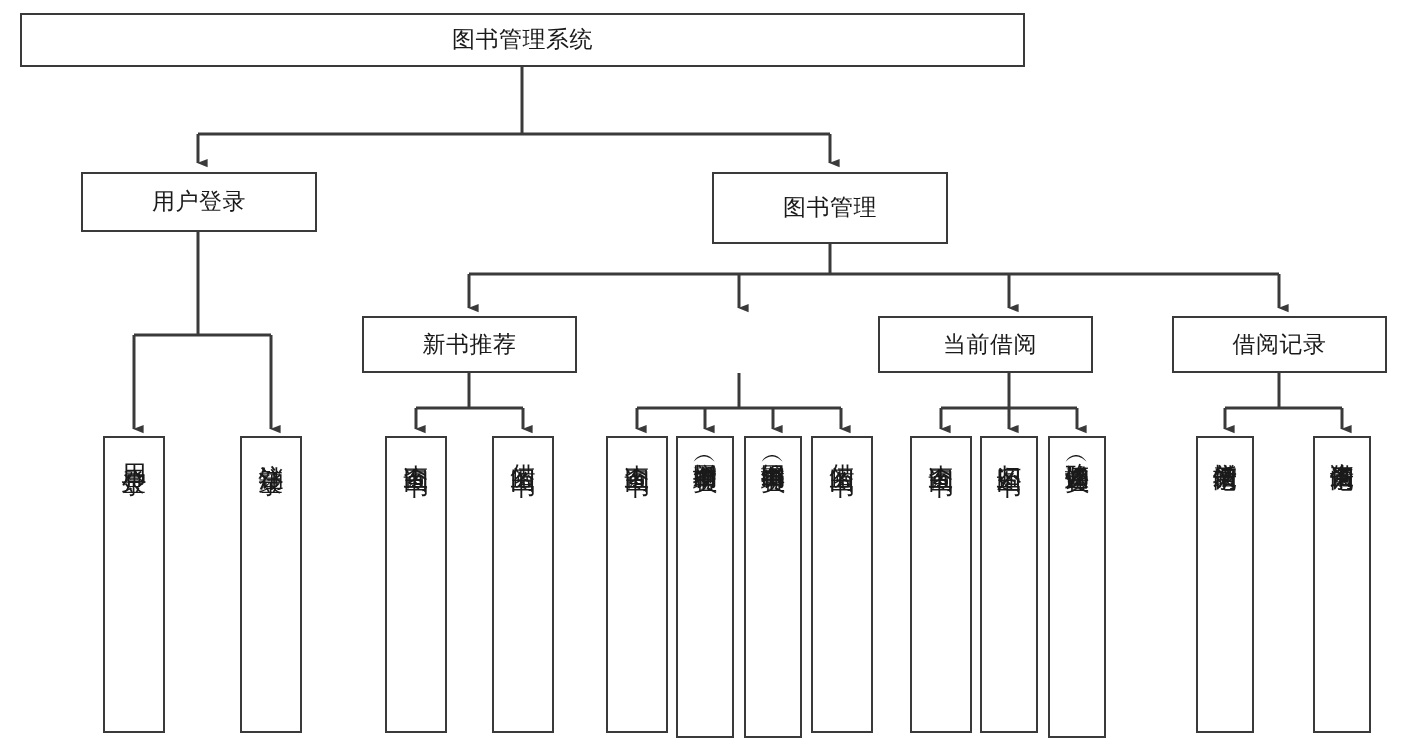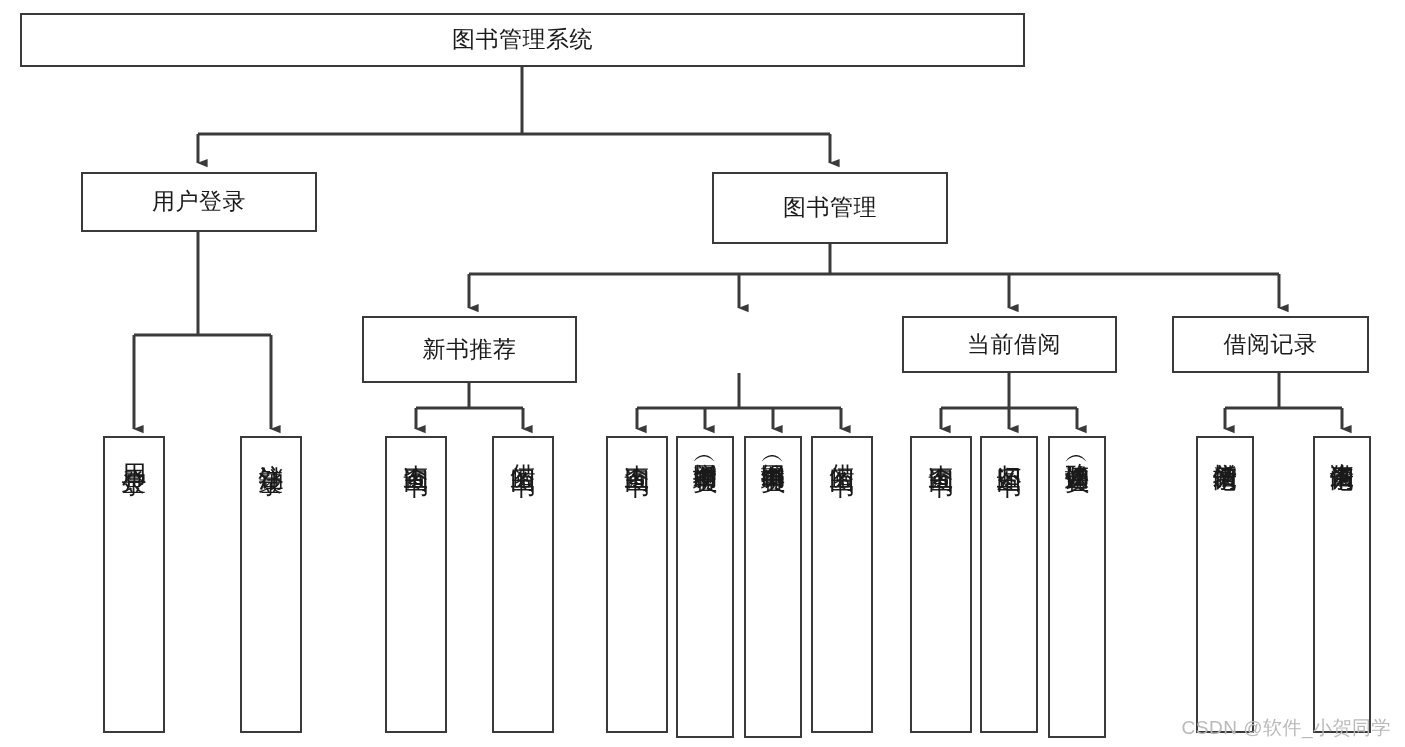--- a/index.html
+++ b/index.html
@@ -132,27 +132,27 @@
     <span class="label">图书管理系统</span>
   </div>
 
   <div class="node horiz" style="left:81px; top:172px; width:236px; height:60px;">
     <span class="label">用户登录</span>
   </div>
   <div class="node horiz" style="left:712px; top:172px; width:236px; height:72px;">
     <span class="label">图书管理</span>
   </div>
 
-  <div class="node horiz" style="left:362px; top:316px; width:215px; height:67px;">
+  <div class="node horiz" style="left:362px; top:316px; width:215px; height:57px;">
     <span class="label">新书推荐</span>
   </div>
-  <div class="node horiz" style="left:902px; top:316px; width:215px; height:57px;padding-left:9px;">
+  <div class="node horiz" style="left:878px; top:316px; width:215px; height:57px;padding-left:9px;">
     <span class="label">当前借阅</span>
   </div>
-  <div class="node horiz" style="left:1172px; top:316px; width:197px; height:57px;">
+  <div class="node horiz" style="left:1172px; top:316px; width:215px; height:57px;">
     <span class="label">借阅记录</span>
   </div>
 
   <div class="node vert" style="left:103px; top:436px; width:62px; height:297px;">
     <span class="label">用户登录</span>
   </div>
   <div class="node vert" style="left:240px; top:436px; width:62px; height:297px;">
     <span class="label">注销登录</span>
   </div>
 
@@ -186,15 +186,14 @@
     <span class="label">确认归还（管理员）</span>
   </div>
 
   <div class="node vert tight" style="left:1196px; top:436px; width:58px; height:297px;">
     <span class="label">新增借阅记录</span>
   </div>
   <div class="node vert tight" style="left:1313px; top:436px; width:58px; height:297px;">
     <span class="label">查询借阅记录</span>
   </div>
 
-  <div id="watermark">CSDN @软件_小贺同学</div>
 
 </div>
 
 </body></html>

